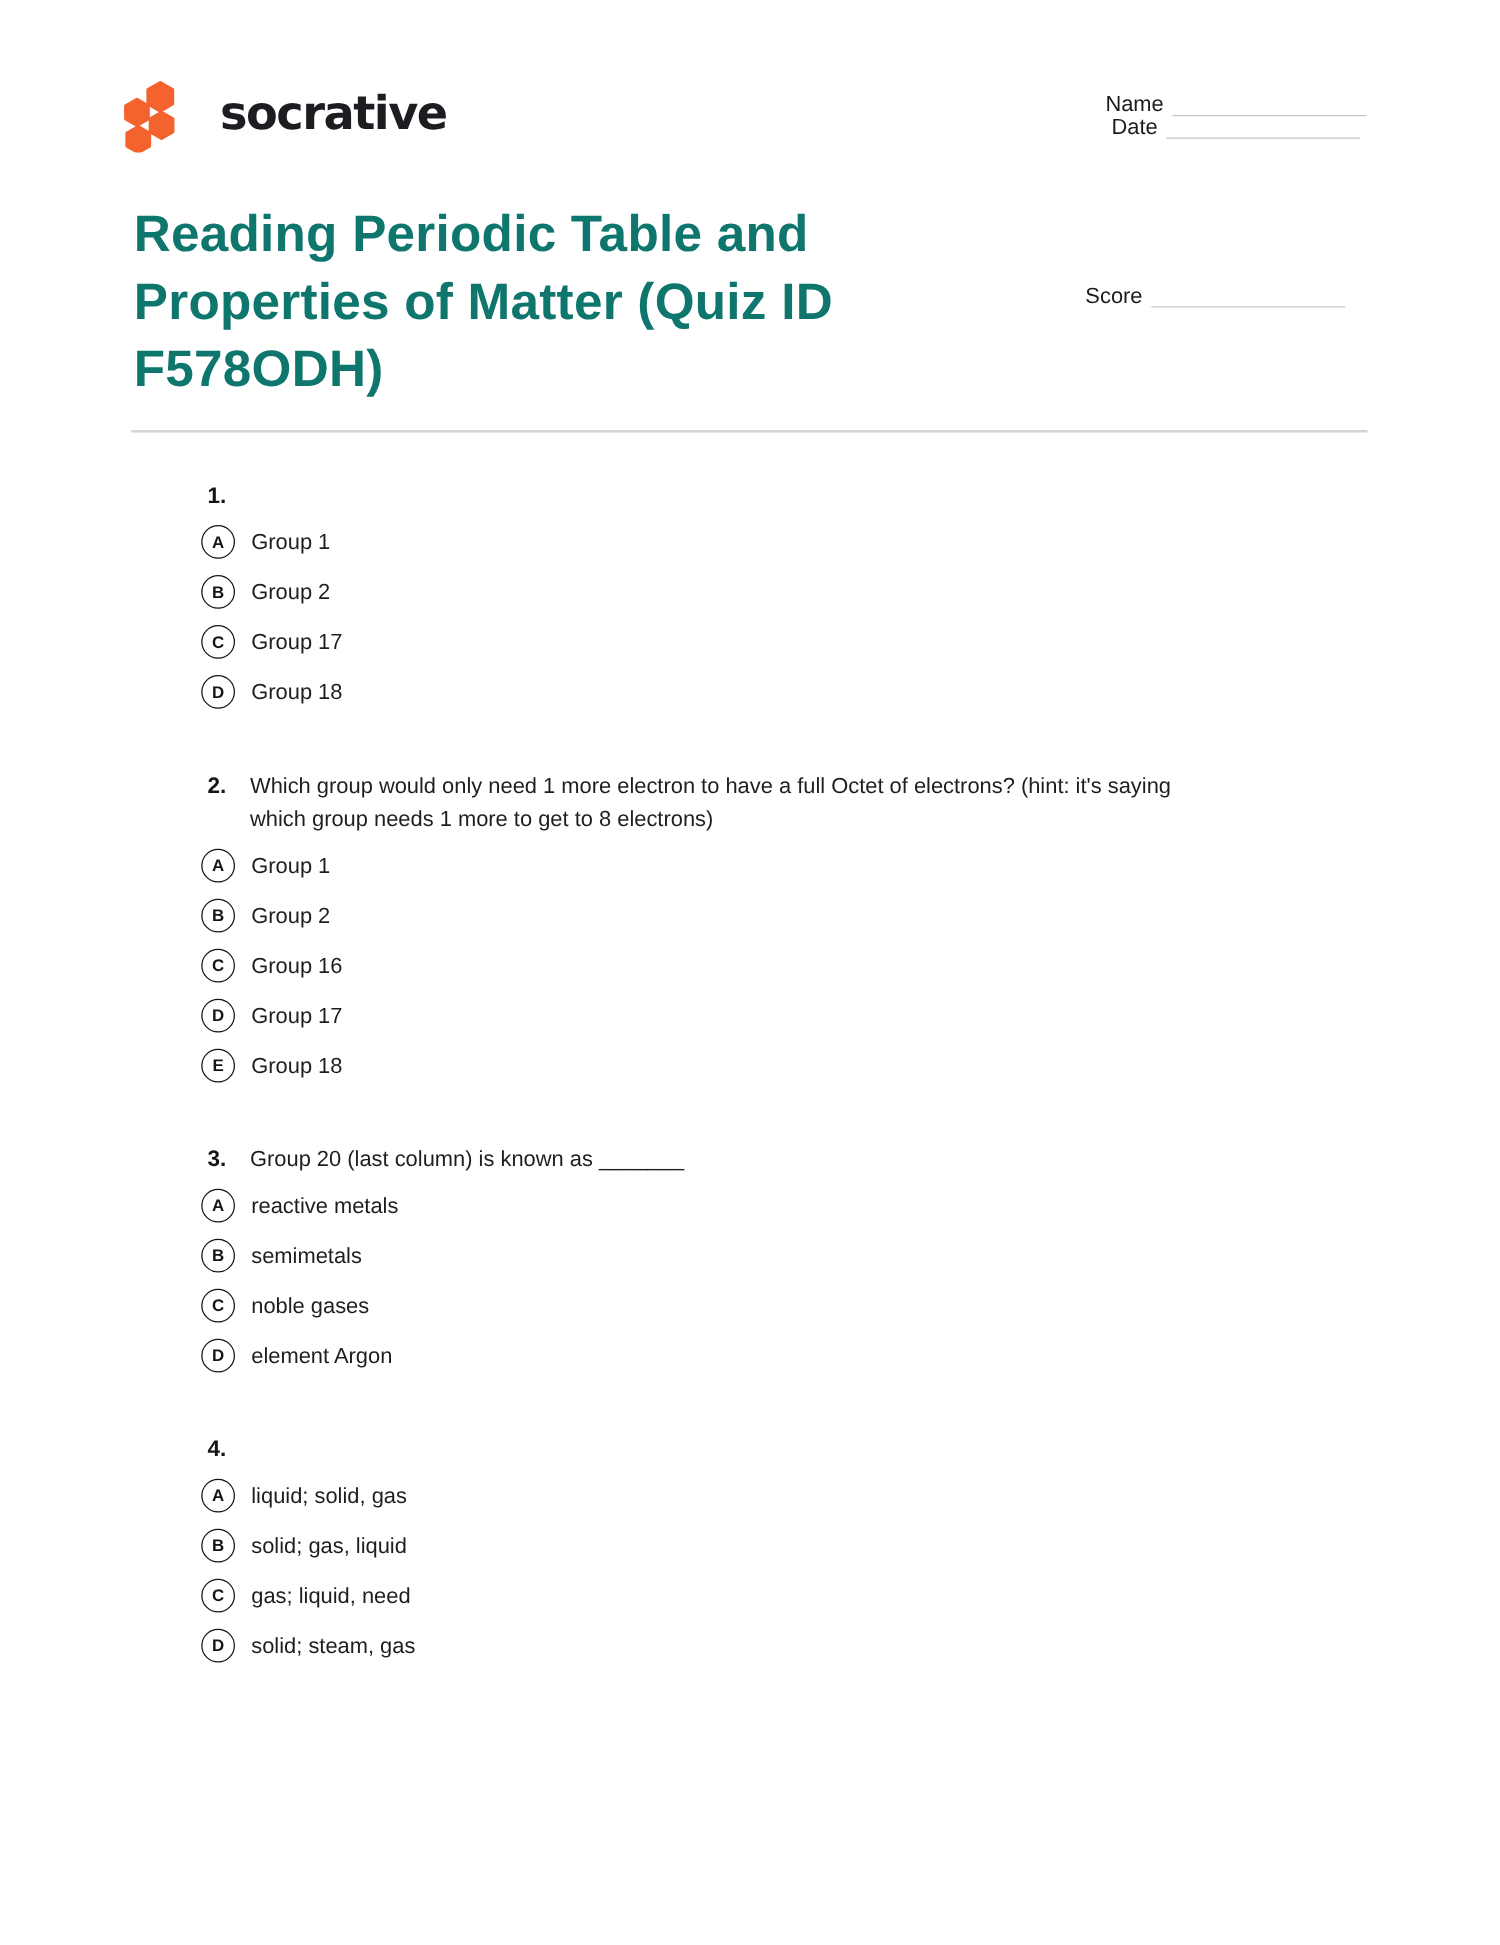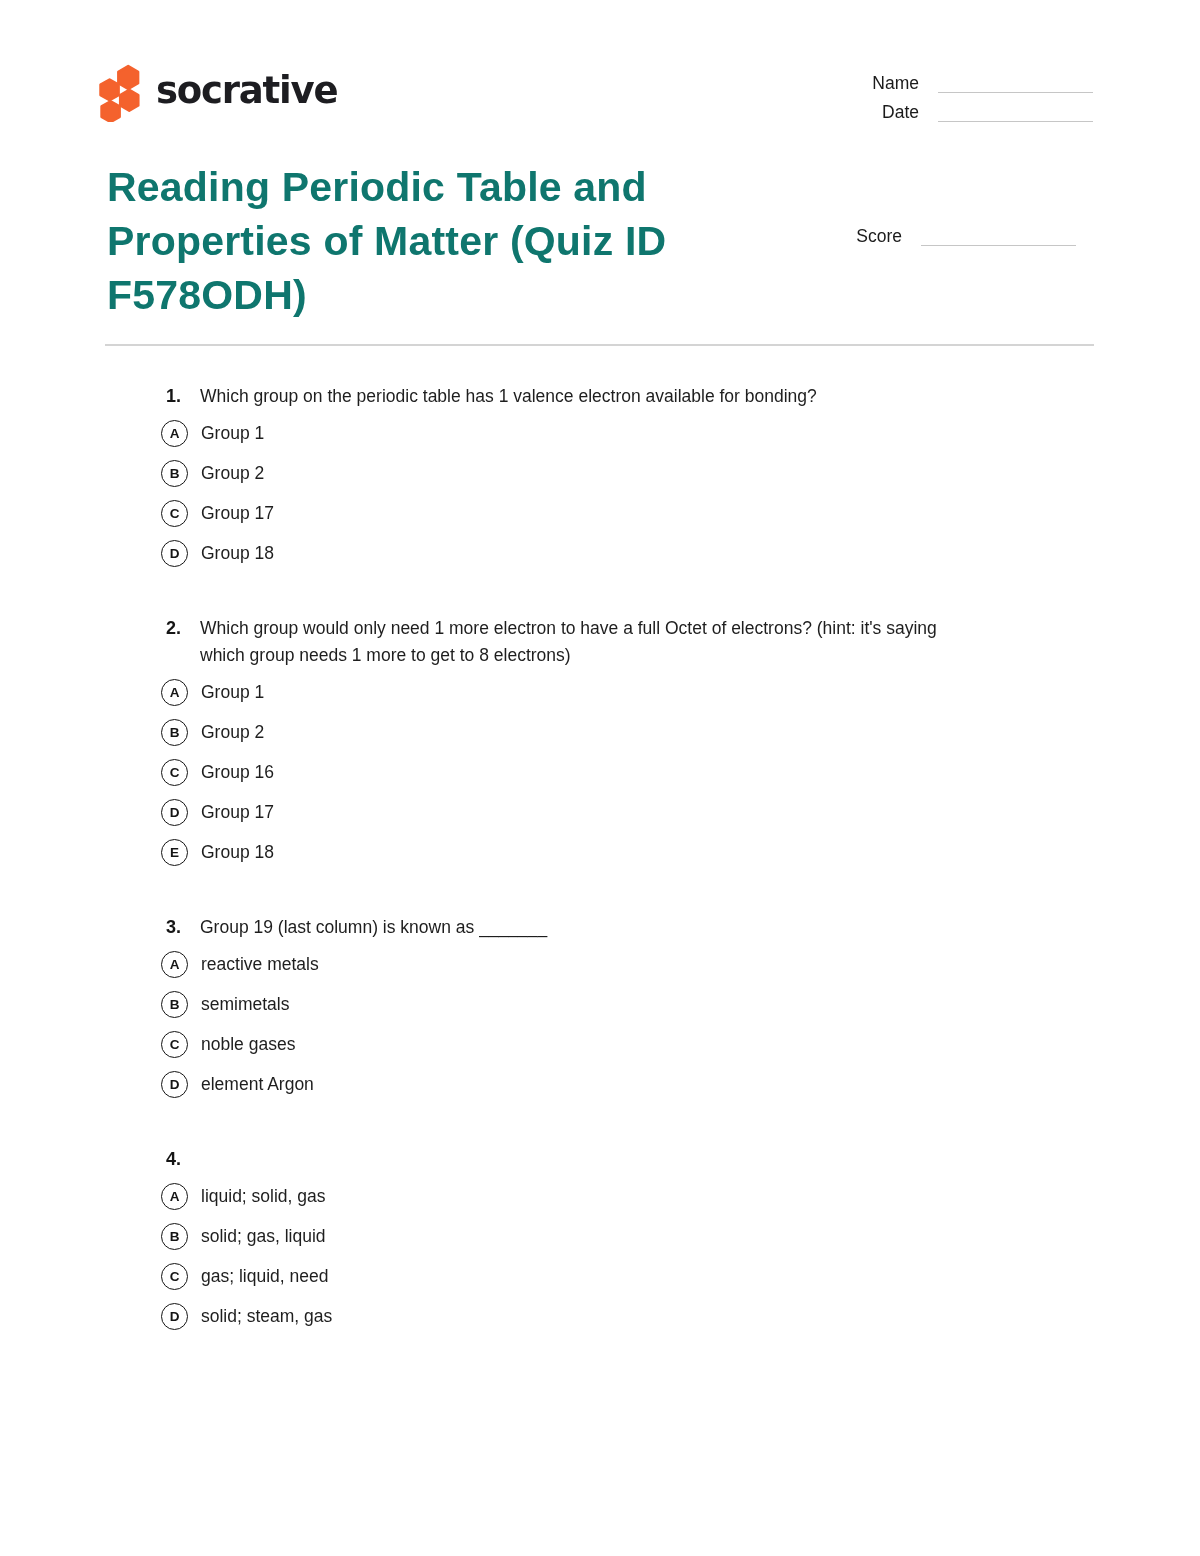--- a/index.html
+++ b/index.html
@@ -16,44 +16,43 @@
     overflow: hidden;
   }
 
   
   .logo {
     position: absolute;
     left: 99px;
     top: 64px;
     display: flex;
     align-items: center;
-    gap: 11px;
+    gap: 31px;
   }
   .logo svg { display: block; }
   .logo-text {
     font-family: "DejaVu Sans", sans-serif;
     font-weight: 700;
     font-size: 37px;
     letter-spacing: -1.2px;
     color: #1d1d21;
     line-height: 1;
     padding-bottom: 6px;
   }
 
   .corner-fields {
     position: absolute;
     top: 75px;
     right: 107px;
   }
   .field-row {
     display: flex;
-    justify-content: flex-end;
+    justify-content: center;
     align-items: flex-end;
-    gap: 19px;
-    margin-bottom: 11px;
+    gap: 7px;
     height: 18px;
   }
   .field-label {
     font-size: 17.5px;
     color: #1b1b1b;
     line-height: 1;
     padding-bottom: 1px;
   }
   .field-line {
     width: 155px;
@@ -186,21 +185,20 @@
     </div>
   </div>
 
   <hr class="divider">
 
   <div class="questions">
 
     <section class="question">
       <div class="q-head">
         <span class="q-num">1.</span>
-        <span class="q-text">Which group on the periodic table has 1 valence electron available for bonding?</span>
       </div>
       <div class="option">
         <span class="bubble">A</span>
         <span class="opt-text">Group 1</span>
       </div>
       <div class="option">
         <span class="bubble">B</span>
         <span class="opt-text">Group 2</span>
       </div>
       <div class="option">
@@ -237,21 +235,21 @@
       </div>
       <div class="option">
         <span class="bubble">E</span>
         <span class="opt-text">Group 18</span>
       </div>
     </section>
 
     <section class="question">
       <div class="q-head">
         <span class="q-num">3.</span>
-        <span class="q-text">Group 19 (last column) is known as _______</span>
+        <span class="q-text">Group 20 (last column) is known as _______</span>
       </div>
       <div class="option">
         <span class="bubble">A</span>
         <span class="opt-text">reactive metals</span>
       </div>
       <div class="option">
         <span class="bubble">B</span>
         <span class="opt-text">semimetals</span>
       </div>
       <div class="option">

